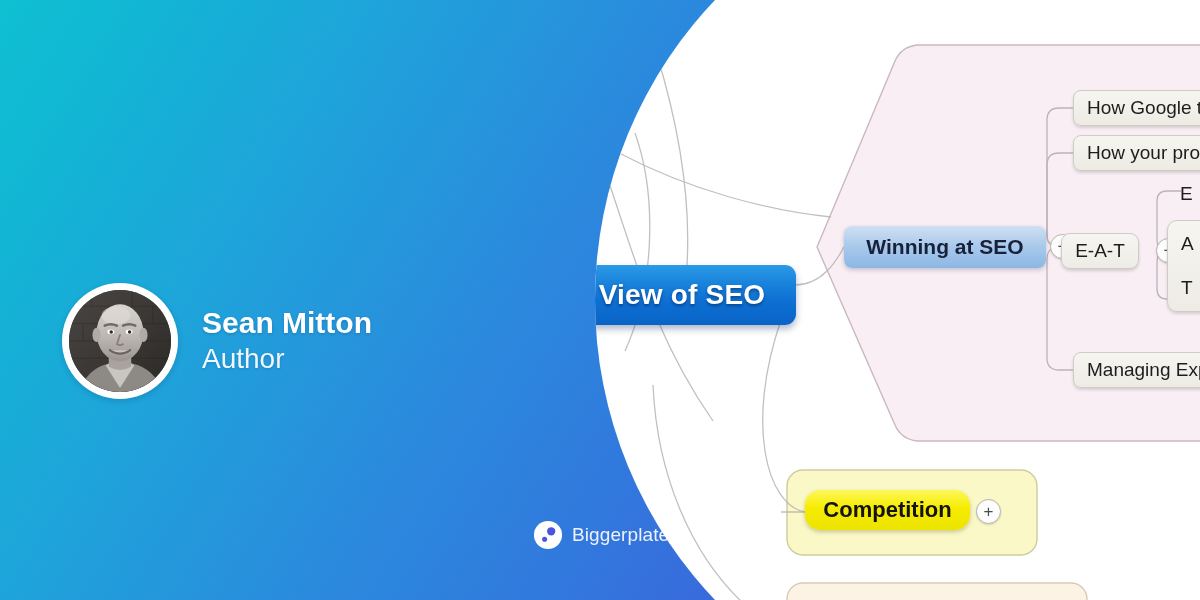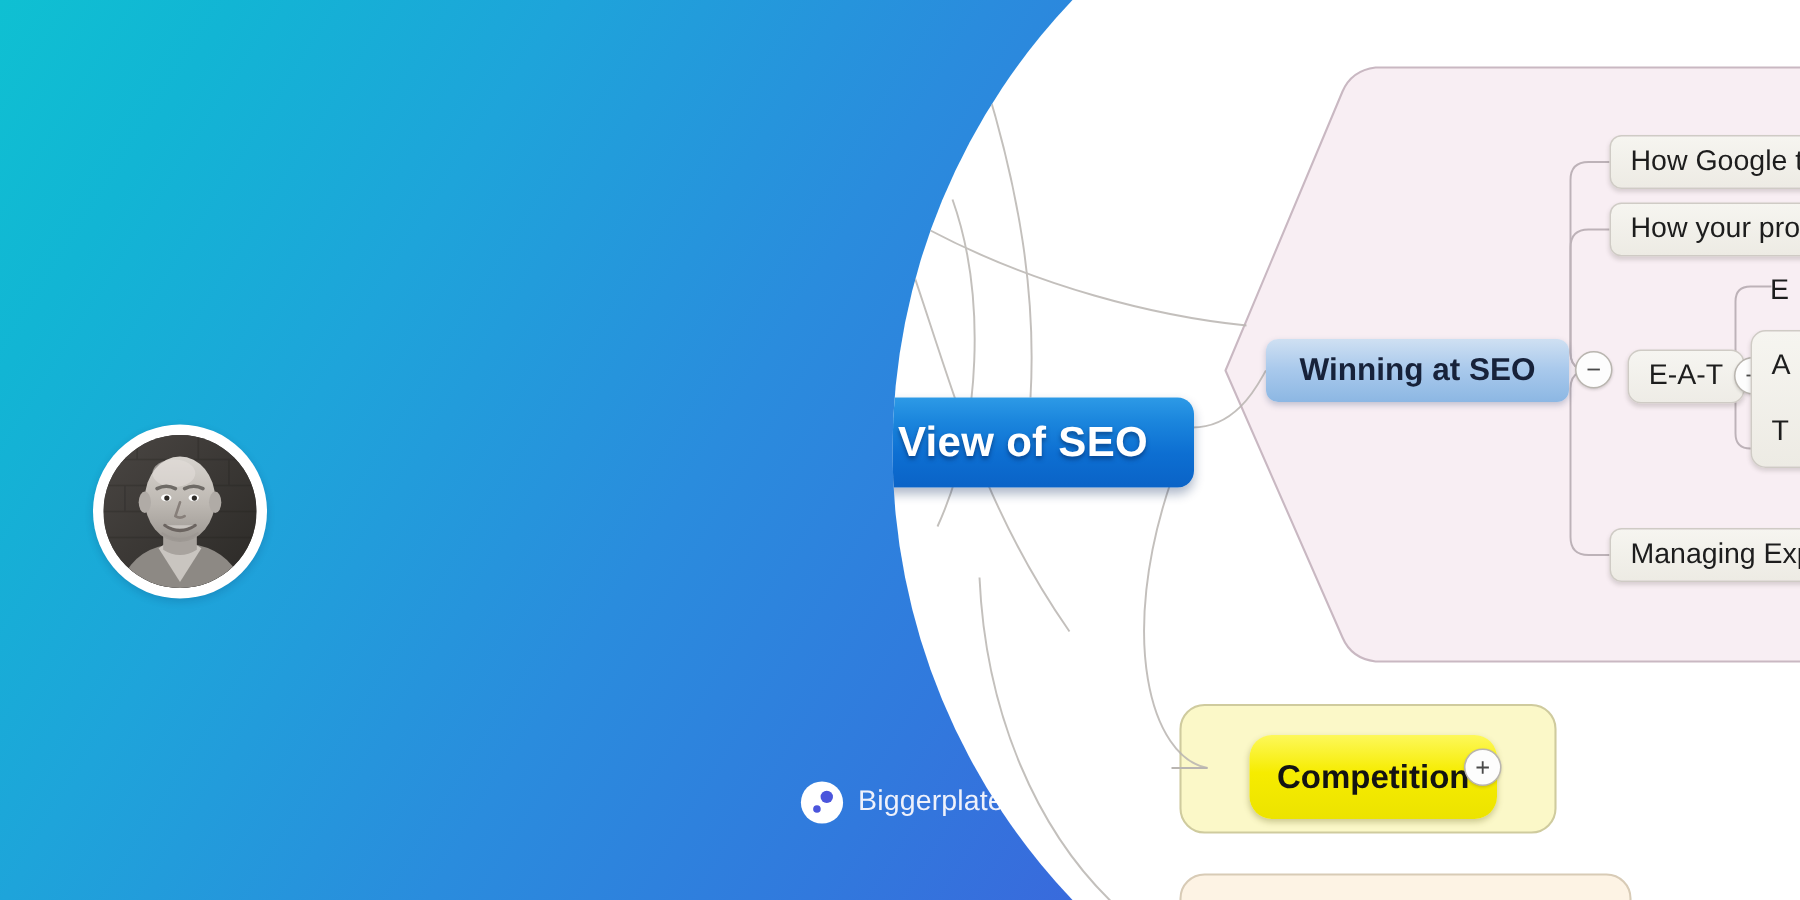--- a/index.html
+++ b/index.html
@@ -105,21 +105,21 @@
   #node-winning{
     left:249px; top:361px;
     width:202px; height:42px;
     border-radius:8px;
     background:linear-gradient(180deg,#cfe0f2 0%,#a9c9ec 48%,#8cb7e3 100%);
     box-shadow:0 2px 4px rgba(40,60,110,.26);
     color:#17223a; font-size:21px; font-weight:bold;
   }
 
   #node-eat{
-    left:490px; top:368px;
+    left:466px; top:368px;
     width:78px; height:36px;
     border-radius:9px;
     background:linear-gradient(180deg,#f6f5f1 0%,#eeece6 100%);
     border:1px solid #cfcbc5;
     box-shadow:0 2px 3px rgba(60,55,50,.18);
     color:#1d1d1d; font-size:19px;
   }
 
   .child-box{
     border-radius:8px;
@@ -145,25 +145,25 @@
   .gc-row{
     position:absolute; left:13px;
     color:#1d1d1d; font-size:19px; white-space:nowrap;
   }
   #gc-e{ position:absolute; left:585px; top:318px; color:#1d1d1d; font-size:19px; }
   #gc-a{ top:12px; }
   #gc-t{ top:56px; }
 
   #node-competition{
     left:210px; top:625px;
-    width:165px; height:56px;
+    width:165px; height:40px;
     border-radius:15px;
     background:linear-gradient(180deg,#fdf85a 0%,#f6ec00 45%,#ece300 100%);
     box-shadow:0 2px 4px rgba(90,85,10,.3);
-    color:#131313; font-size:22px; font-weight:bold;margin-left:28px;
+    color:#131313; font-size:22px; font-weight:bold;
   }
 
   
   .toggle{
     position:absolute;
     width:25px; height:25px; border-radius:50%;
     background:#fdfdfd; border:1px solid #b9b5af;
     display:flex; align-items:center; justify-content:center;
     color:#4a4a4a; font-size:17px; line-height:1;
     box-shadow:0 1px 2px rgba(60,55,50,.2);
@@ -230,20 +230,24 @@
 
           <path d="M50 44 L47 53 Q50 55 53 53" stroke="#877f7a" stroke-width="1.7" fill="none" stroke-linecap="round"></path>
 
           <path d="M40 59 Q50 66 60 59" stroke="#6b6460" stroke-width="2" fill="none" stroke-linecap="round"></path>
           <path d="M41 59 Q50 63 59 59" fill="#e8e4e0" opacity=".5"></path>
 
           <path d="M38 64 Q50 72 62 64" stroke="#9b9691" stroke-width="1.4" fill="none" opacity=".7"></path>
         </svg>
       </div>
     </div>
+    <div class="author-text">
+      <div id="author-name">Sean Mitton</div>
+      <div id="author-role">Author</div>
+    </div>
   </div>
 
   <div id="brand">
     <svg id="brand-mark" viewBox="0 0 32 32" aria-hidden="true">
       <circle cx="16" cy="16" r="15" fill="#ffffff"></circle>
       <circle cx="19.4" cy="12" r="4.4" fill="#4b55dc"></circle>
       <circle cx="12.4" cy="20.6" r="2.7" fill="#4b55dc"></circle>
     </svg>
     <span id="brand-name">Biggerplate</span>
   </div>

